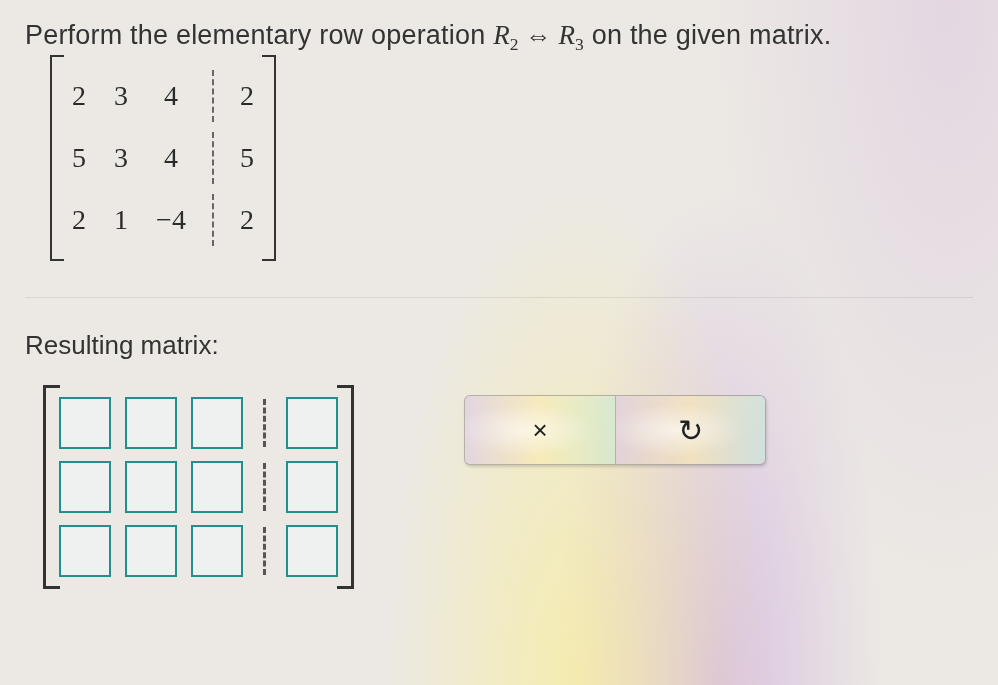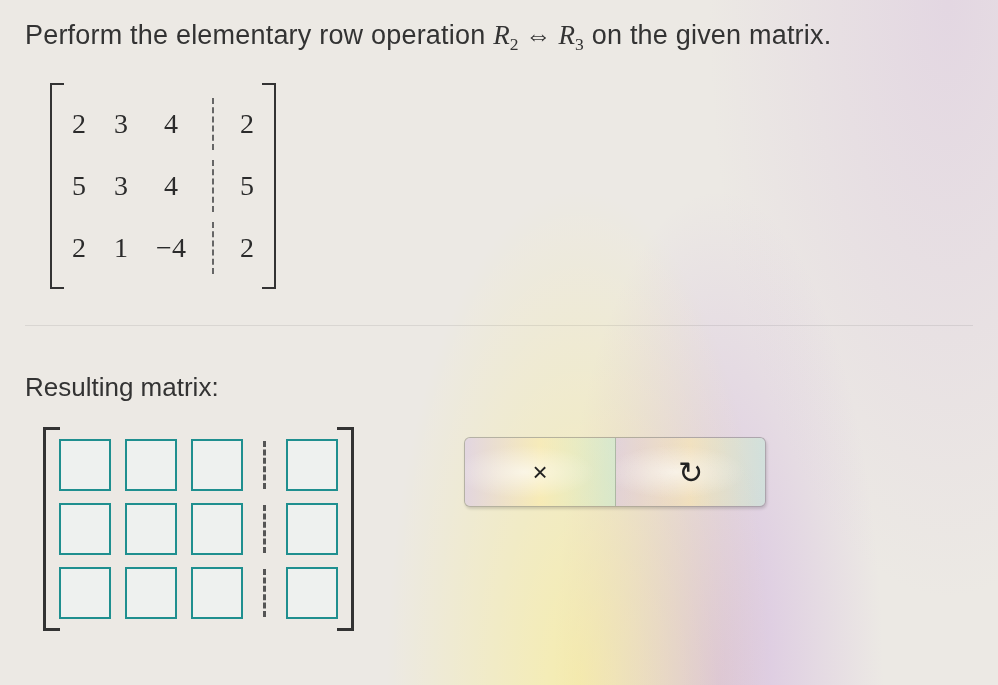--- a/index.html
+++ b/index.html
@@ -14,21 +14,20 @@
       radial-gradient(ellipse 300px 900px at 72% 100%, rgba(180,120,220,0.35) 0%, rgba(180,120,220,0) 55%),
       radial-gradient(ellipse 400px 1000px at 95% 0%, rgba(200,160,220,0.25) 0%, rgba(200,160,220,0) 60%),
       #ece9e4;
     color: #2b2b2b;
     overflow: hidden;
   }
 
   .prompt {
     font-size: 27px;
     color: #333;
-    margin-bottom: 28px;
     letter-spacing: 0.2px;
   }
   .prompt .math-var { font-style: italic; font-family: "Times New Roman", serif; }
   .prompt sub { font-size: 0.65em; vertical-align: sub; font-family: "Times New Roman", serif;}
 
   
   .matrix {
     display: inline-block;
     position: relative;
     padding: 10px 8px;
@@ -61,21 +60,21 @@
   .matrix .divider {
     width: 0;
     align-self: stretch;
     border-left: 2px dashed #666;
     margin: 5px 12px;
   }
   .matrix .aug { width: 42px; text-align: center; font-size: 28px; font-family: "Times New Roman", serif;}
 
   .section2 {
     margin-top: 36px;
-    padding-top: 24px;
+    padding-top: 10px;
     border-top: 1px solid rgba(0,0,0,0.08);
   }
   .section2-title {
     font-size: 26px;
     color: #333;
     margin: 22px 0 24px 0;
   }
 
   .result-row {
     display: flex;

